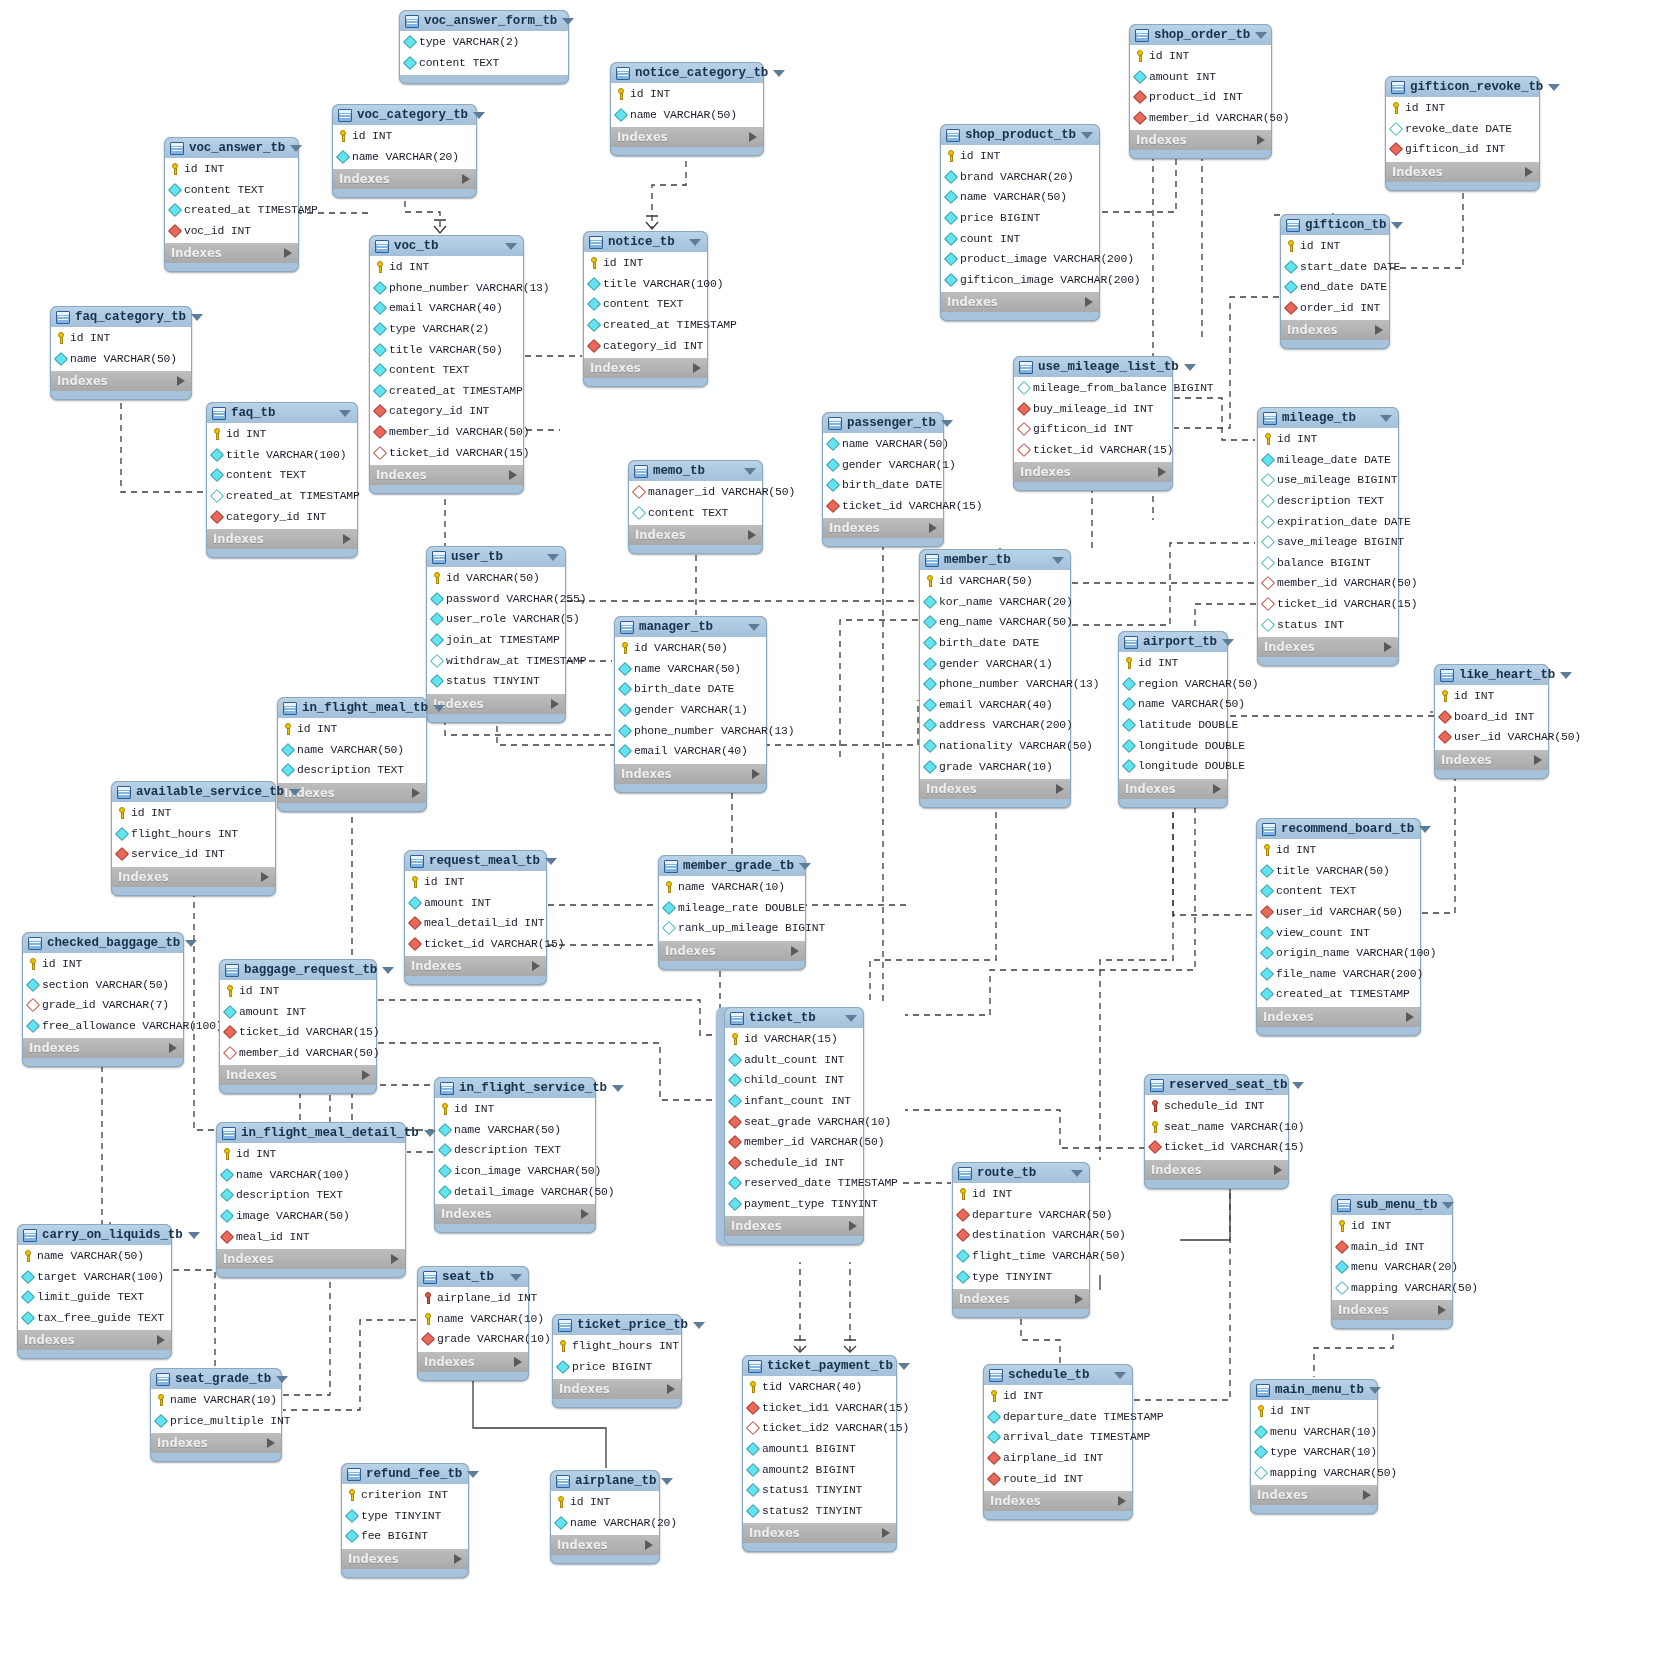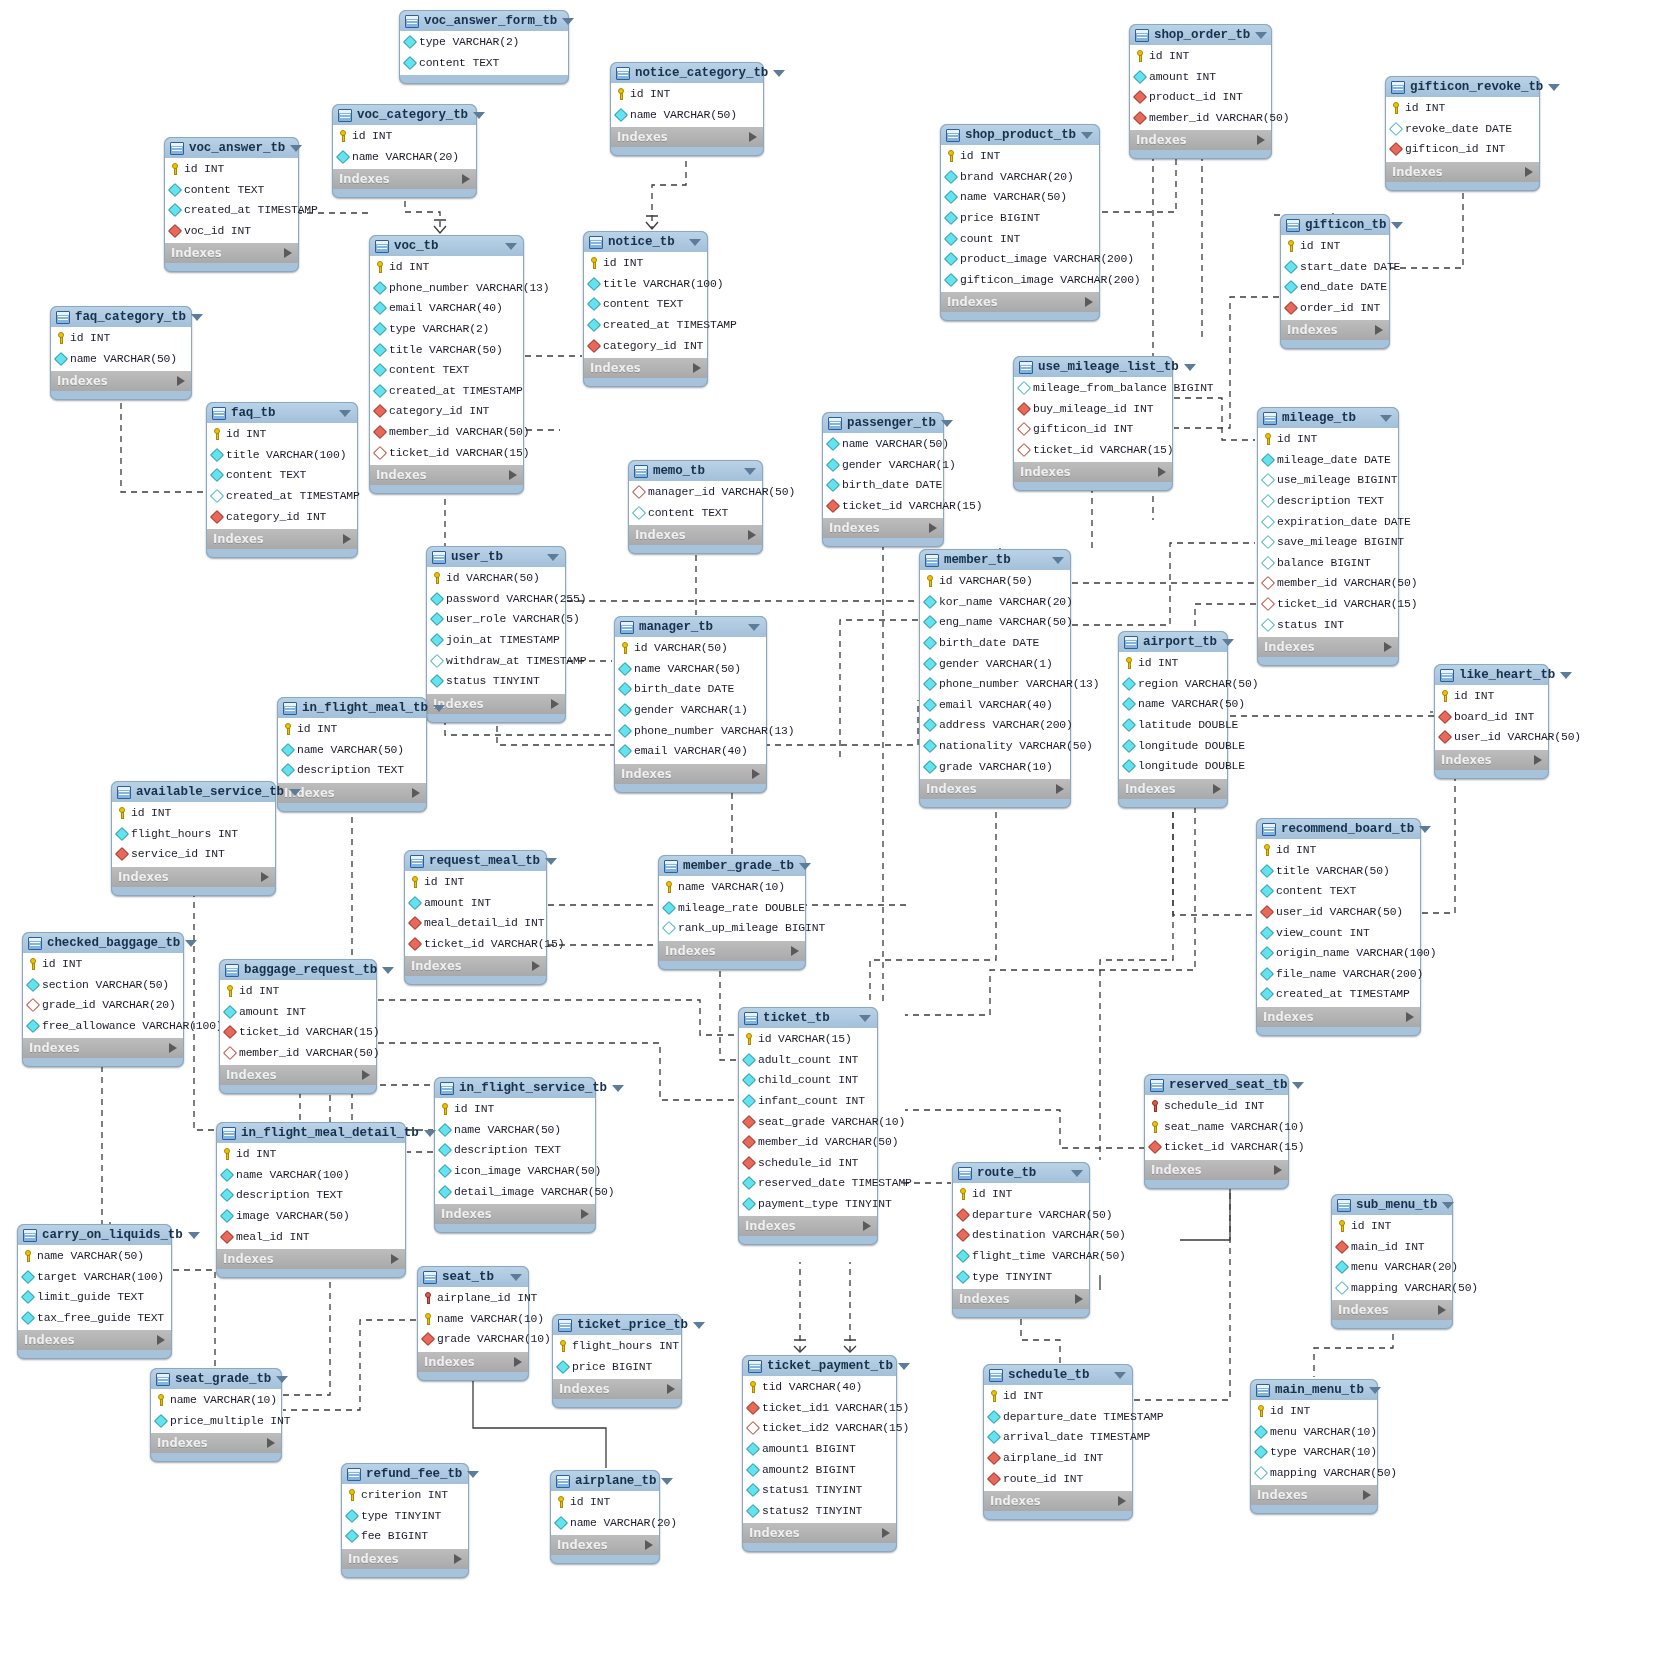--- a/index.html
+++ b/index.html
@@ -1110,21 +1110,21 @@
             <b></b>
           </span>
           <span class="cname">id INT</span>
         </div>
         <div class="col">
           <span class="ic-dia"></span>
           <span class="cname">section VARCHAR(50)</span>
         </div>
         <div class="col">
           <span class="ic-dia fknull"></span>
-          <span class="cname">grade_id VARCHAR(20)</span>
+          <span class="cname">grade_id VARCHAR(7)</span>
         </div>
         <div class="col">
           <span class="ic-dia"></span>
           <span class="cname">free_allowance VARCHAR(100)</span>
         </div>
       </div>
       <div class="tbl-idx">
         <span class="lbl">Indexes</span>
         <span style="width: 0px; height: 0px; border-top: 5px solid transparent; border-bottom: 5px solid transparent; border-left: 8px solid rgb(90, 90, 90);"></span>
       </div>
@@ -1156,21 +1156,21 @@
           <span class="ic-dia fknull"></span>
           <span class="cname">member_id VARCHAR(50)</span>
         </div>
       </div>
       <div class="tbl-idx">
         <span class="lbl">Indexes</span>
         <span style="width: 0px; height: 0px; border-top: 5px solid transparent; border-bottom: 5px solid transparent; border-left: 8px solid rgb(90, 90, 90);"></span>
       </div>
       <div class="tbl-foot"></div>
     </div>
-    <div class="tbl" style="left: 738px; top: 1007px; width: 140px;">
+    <div class="tbl" style="left: 716px; top: 1007px; width: 140px; padding-left: 8px;">
       <div class="tbl-hdr">
         <span class="ic-tbl"></span>
         <span class="tname">ticket_tb</span>
         <span class="ic-caret"></span>
       </div>
       <div class="tbl-body">
         <div class="col">
           <span class="ic-key">
             <i></i>
             <b></b>

